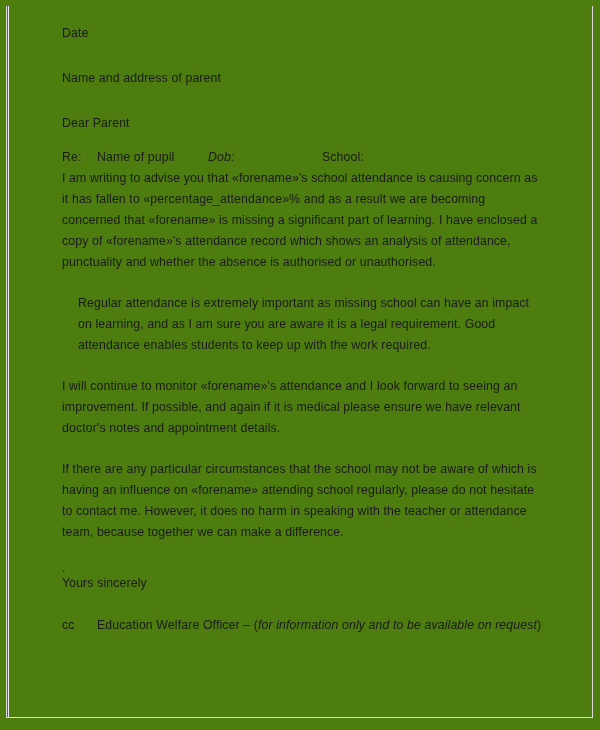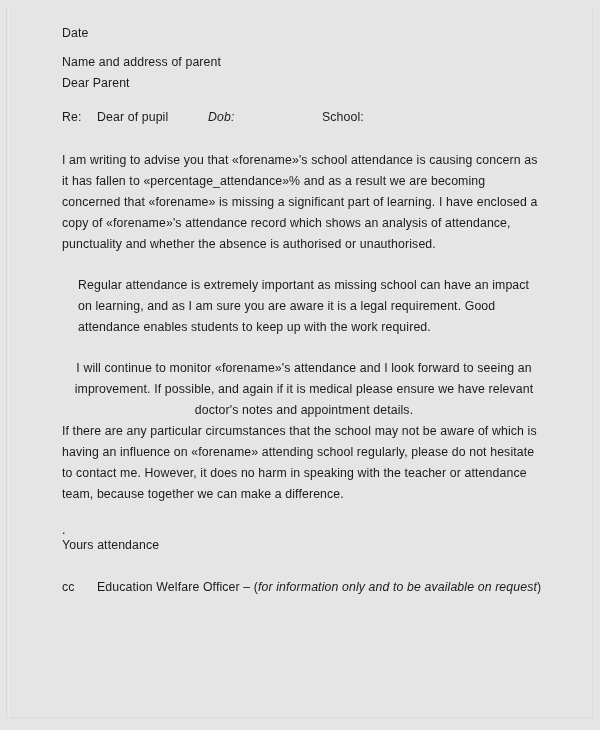--- a/index.html
+++ b/index.html
@@ -10,21 +10,21 @@
   body {
     width: 600px;
     height: 730px;
     overflow: hidden;
     font-family: "Liberation Sans", sans-serif;
   }
   #page {
     position: relative;
     width: 600px;
     height: 730px;
-    background: #e5e5e5;
+    background: #4d7c0f;
     box-sizing: border-box;
   }
   
   .edge-left {
     position: absolute;
     left: 6px; top: 6px;
     width: 1px; height: 712px;
     background: #d8d8d8;
   }
   .edge-left2 {
@@ -55,27 +55,27 @@
     line-height: 21px;
     letter-spacing: 0.01em;
   }
   .line {
     white-space: nowrap;
   }
   .para {
     text-align: left;
   }
   .sp-date       { margin-top: 23px; }
-  .sp-address    { margin-top: 8px; }
-  .sp-salutation { }
+  .sp-address    { margin-top: 24px; }
+  .sp-salutation { margin-top: 24px; }
   .sp-re         { margin-top: 13px; }
-  .sp-p1         { margin-top: 22px; }
+  .sp-p1         { }
   .sp-p2         { margin-top: 20px; margin-left: 16px; }
-  .sp-p3         { margin-top: 20px; text-align: center; }
-  .sp-p4         { }
+  .sp-p3         { margin-top: 20px; }
+  .sp-p4         { margin-top: 20px; }
   .sp-dot        { margin-top: 20px; }
   .sp-signoff    { margin-top: 0px; }
   .sp-pastoral   { margin-top: 54px; }
   .sp-cc         { margin-top: 21px; }
 
   .re-row {
     display: block;
     position: relative;
     height: 21px;
   }
@@ -107,36 +107,36 @@
   <div class="doc">
 
     <div class="line sp-date">Date</div>
 
     <div class="line sp-address">Name and address of parent</div>
 
     <div class="line sp-salutation">Dear Parent</div>
 
     <div class="re-row sp-re">
       <span class="re-label">Re:</span>
-      <span class="re-pupil">Dear of pupil</span>
+      <span class="re-pupil">Name of pupil</span>
       <span class="re-dob">Dob:</span>
       <span class="re-school">School:</span>
     </div>
 
     <div class="para sp-p1">I am writing to advise you that «forename»'s school attendance is causing concern as it has fallen to «percentage_attendance»% and as a result we are becoming concerned that «forename» is missing a significant part of learning. I have enclosed a copy of «forename»'s attendance record which shows an analysis of attendance, punctuality and whether the absence is authorised or unauthorised.</div>
 
     <div class="para sp-p2">Regular attendance is extremely important as missing school can have an impact on learning, and as I am sure you are aware it is a legal requirement.  Good attendance enables students to keep up with the work required.</div>
 
     <div class="para sp-p3">I will continue to monitor «forename»'s attendance and I look forward to seeing an improvement. If possible, and again if it is medical please ensure we have relevant doctor's notes and appointment details.</div>
 
     <div class="para sp-p4">If there are any particular circumstances that the school may not be aware of which is having an influence on «forename» attending school regularly, please do not hesitate to contact me. However, it does no harm in speaking with the teacher or attendance team, because together we can make a difference.</div>
 
     <div class="line sp-dot dot-line">.</div>
 
-    <div class="line sp-signoff">Yours attendance</div>
+    <div class="line sp-signoff">Yours sincerely</div>
 
 
     <div class="tagged-row sp-cc">
       <span class="tag-label">cc</span>
       <span class="tag-body"><span>Education Welfare Officer – (</span><span class="italic">for information only and to be available on request</span><span>)</span></span>
     </div>
 
   </div>
 </div>
 

